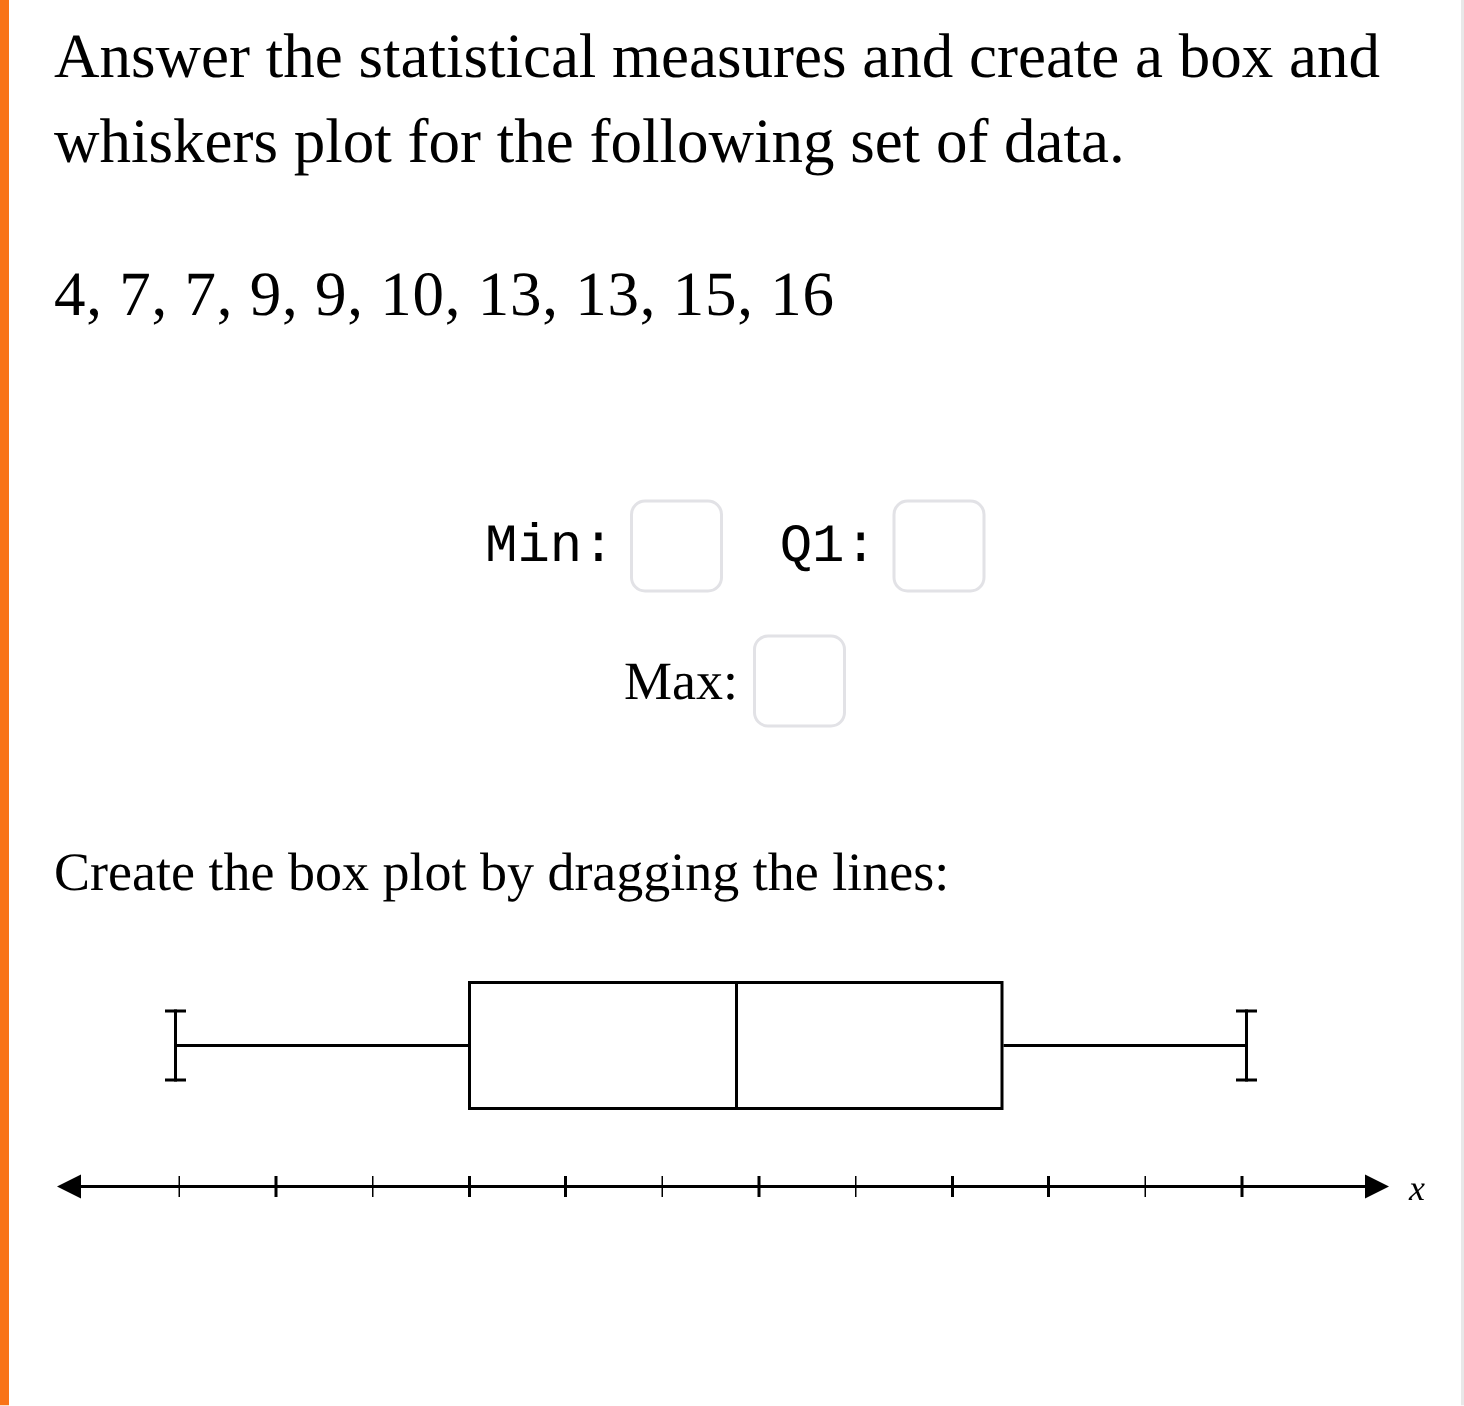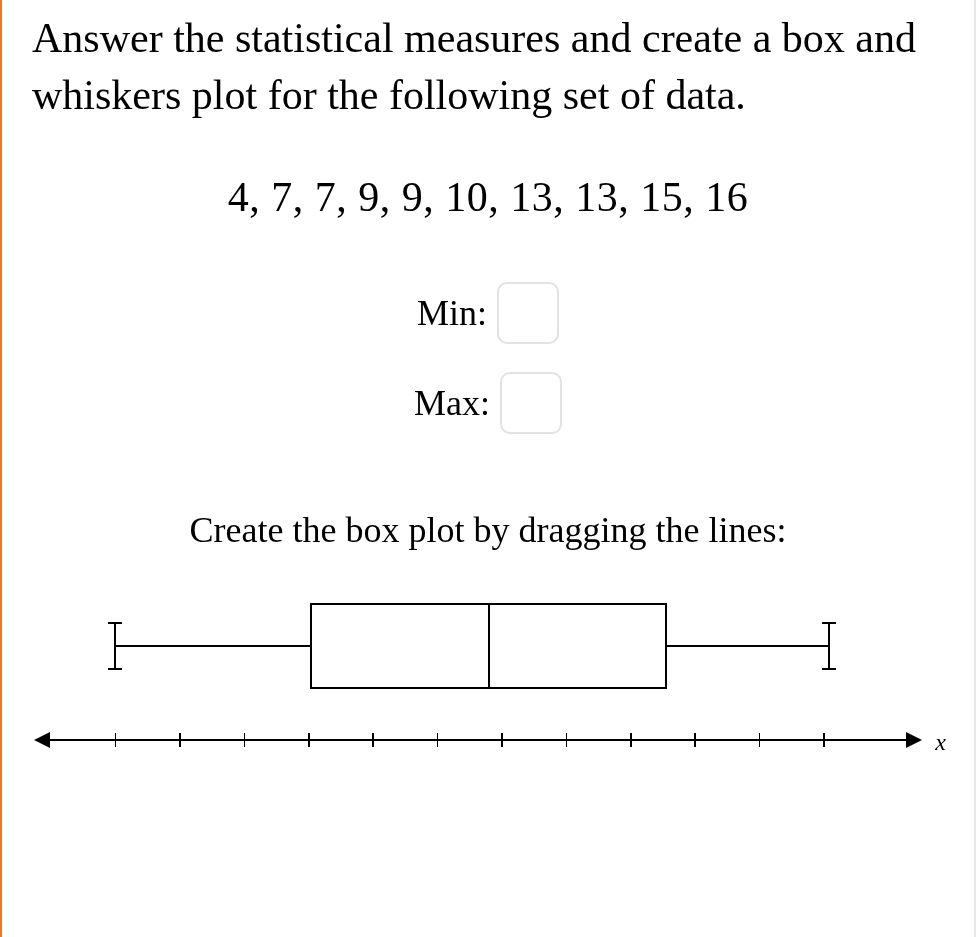--- a/index.html
+++ b/index.html
@@ -7,42 +7,42 @@
     margin: 0;
     padding: 0;
     width: 976px;
     height: 937px;
     font-family: Georgia, 'Times New Roman', serif;
     color: #000;
     background: #fff;
   }
   .page {
     padding: 10px 30px 0 30px;
-    border-left: 2px solid #f97316;
+    border-left: 6px solid #f97316;
     border-right: 2px solid #e8e8e8;
     height: 100%;
   }
   .instruction {
     font-size: 42px;
     line-height: 1.35;
     margin-bottom: 50px;
     text-align: left;
   }
   .data-set {
     font-size: 42px;
-    text-align: center;
-    margin-bottom: 61px;
+    margin-bottom: 112px;
     letter-spacing: 0.5px;
   }
   .inputs-row {
     display: flex;
     justify-content: center;
     align-items: flex-start;
     gap: 38px;
     margin-bottom: 28px;
+    font-family: Liberation Mono, monospace;
   }
   .inputs-row2 {
     display: flex;
     justify-content: center;
     align-items: flex-end;
     gap: 10px;
     margin-bottom: 75px;
   }
   .stat-group {
     display: flex;
@@ -57,21 +57,20 @@
     height: 62px;
     border: 2px solid #e2e2e6;
     border-radius: 10px;
     background: #fff;
     font-size: 28px;
     text-align: center;
     font-family: inherit;
   }
   .boxplot-instruction {
     font-size: 36px;
-    text-align: center;
     margin-bottom: 40px;
     margin-top: 36px;
   }
   .boxplot-area {
     position: relative;
     width: 850px;
     height: 110px;
     margin: 0 auto 24px auto;
   }
   .whisker-left, .whisker-right {
@@ -178,20 +177,24 @@
 <body>
 
 <div class="page">
   <div class="instruction">Answer the statistical measures and create a box and whiskers plot for the following set of data.</div>
 
   <div class="data-set">4, 7, 7, 9, 9, 10, 13, 13, 15, 16</div>
 
   <div class="inputs-row">
     <div class="stat-group">
       <span class="stat-label">Min:</span>
+      <input class="stat-input" type="text" value="" style="">
+    </div>
+    <div class="stat-group">
+      <span class="stat-label">Q1:</span>
       <input class="stat-input" type="text" value="" style="">
     </div>
   </div>
 
   <div class="inputs-row2">
     <div class="stat-group">
       <span class="stat-label">Max:</span>
       <input class="stat-input" type="text" value="" style="">
     </div>
   </div>

